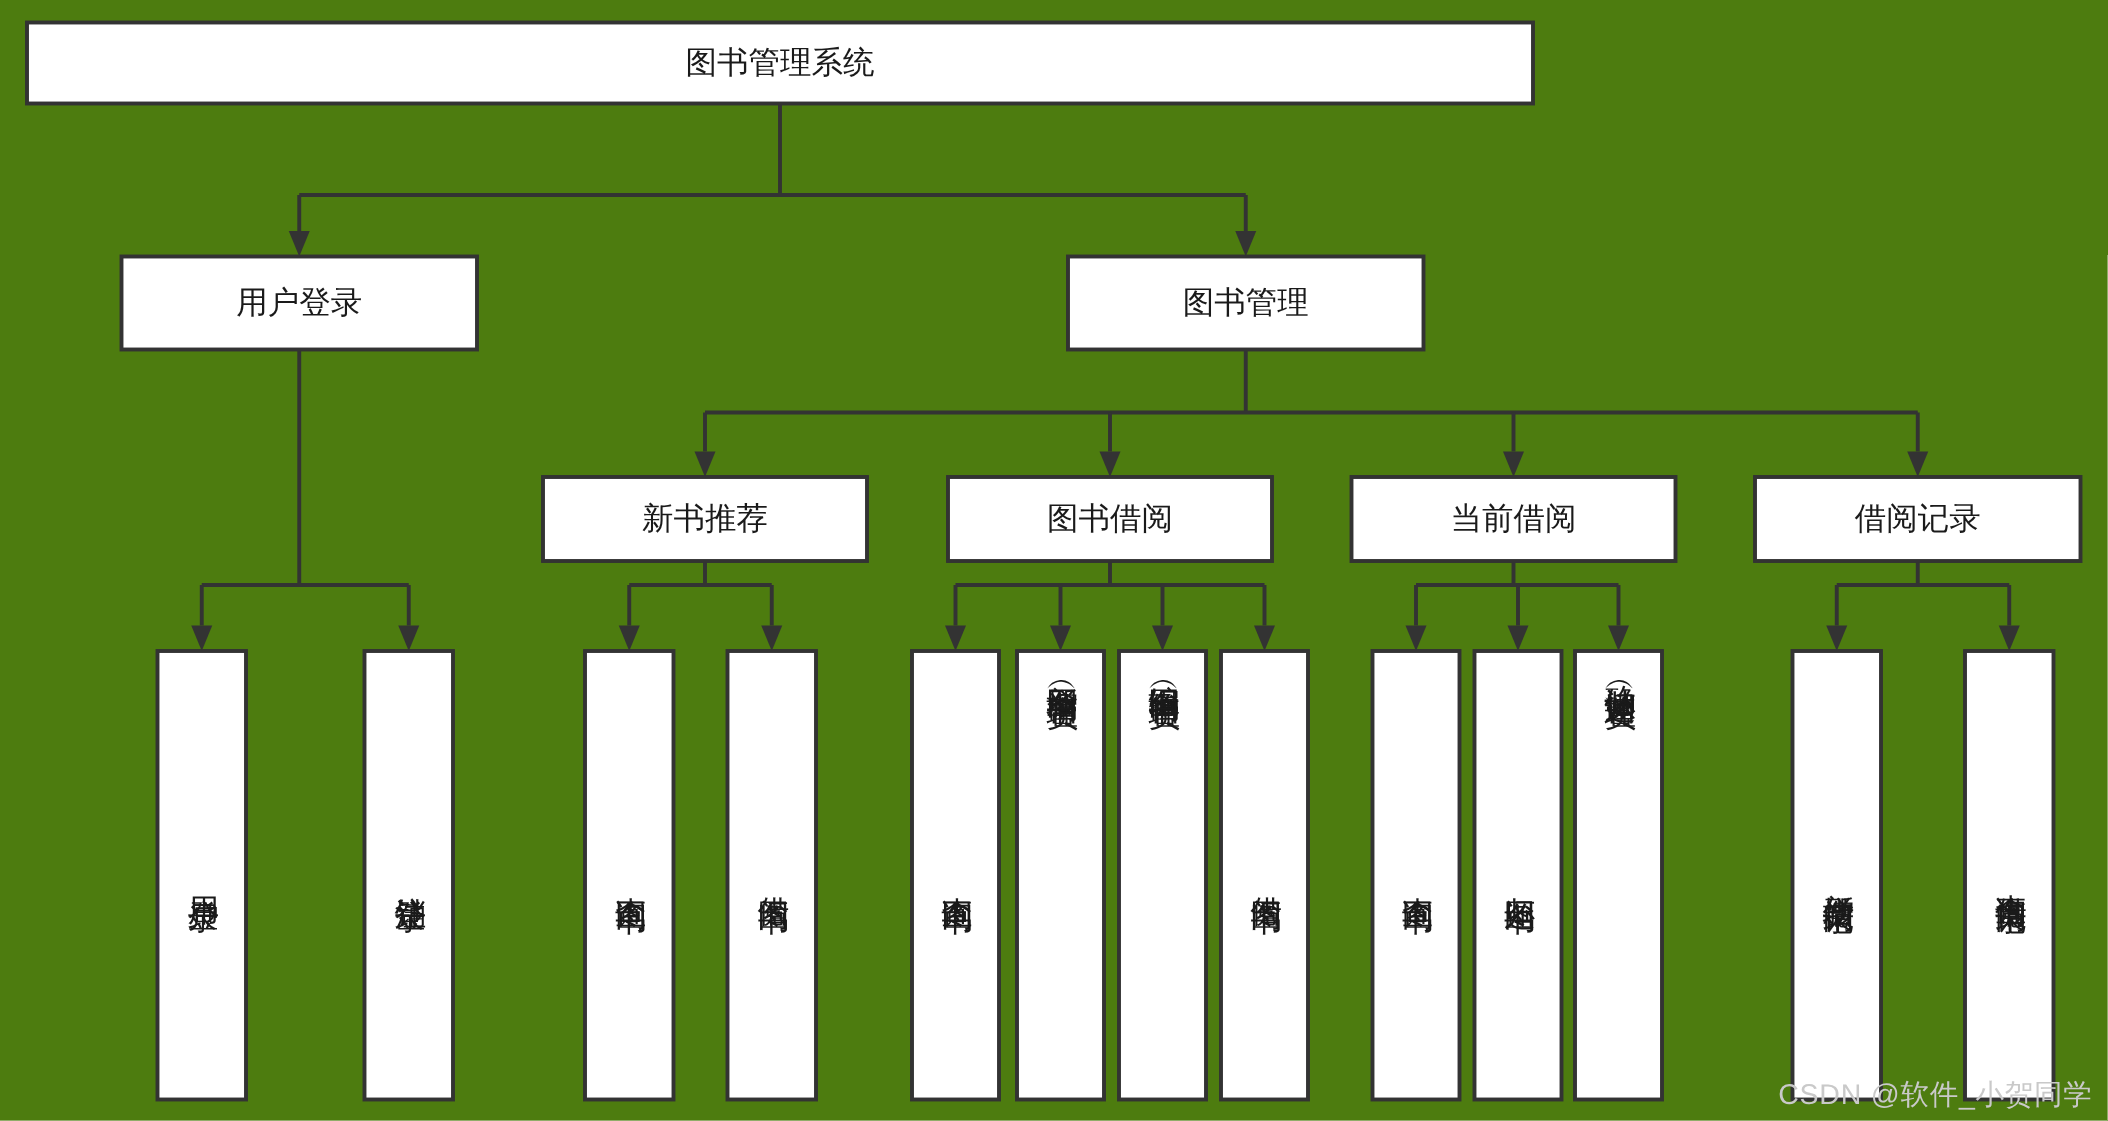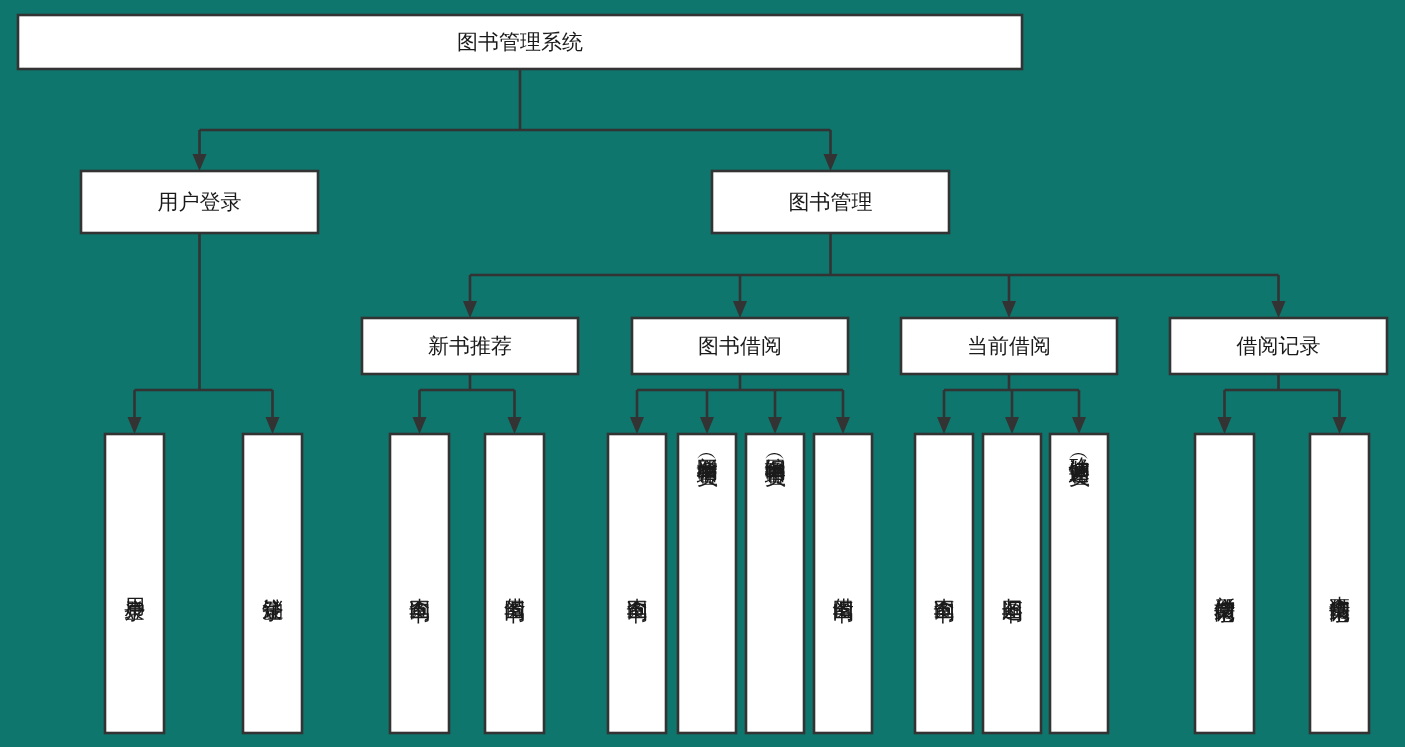--- a/index.html
+++ b/index.html
@@ -11,21 +11,21 @@
     width: 1405px;
     height: 747px;
     font-family: "Liberation Sans", "DejaVu Sans", sans-serif;
     overflow: hidden;
     position: relative;
   }
   #diagram-root {
     position: relative;
     width: 1405px;
     height: 747px;
-    background: #0f766e;
+    background: #4d7c0f;
   }
   svg.diagram-canvas {
     position: absolute;
     left: 0;
     top: 0;
     width: 1405px;
     height: 747px;
     display: block;
   }
   .node-box {
@@ -212,13 +212,14 @@
         <div class="vtext">确认归还（管理员）</div>
       </div>
       <div class="vtext-host mid" style="left: 1195px; top: 434px; width: 59px; height: 299px;">
         <div class="vtext">新增借阅记录</div>
       </div>
       <div class="vtext-host mid" style="left: 1310px; top: 434px; width: 59px; height: 299px;">
         <div class="vtext">查询借阅记录</div>
       </div>
     </div>
 
+  <div class="watermark">CSDN @软件_小贺同学</div>
 </div>
 
 </body></html>

